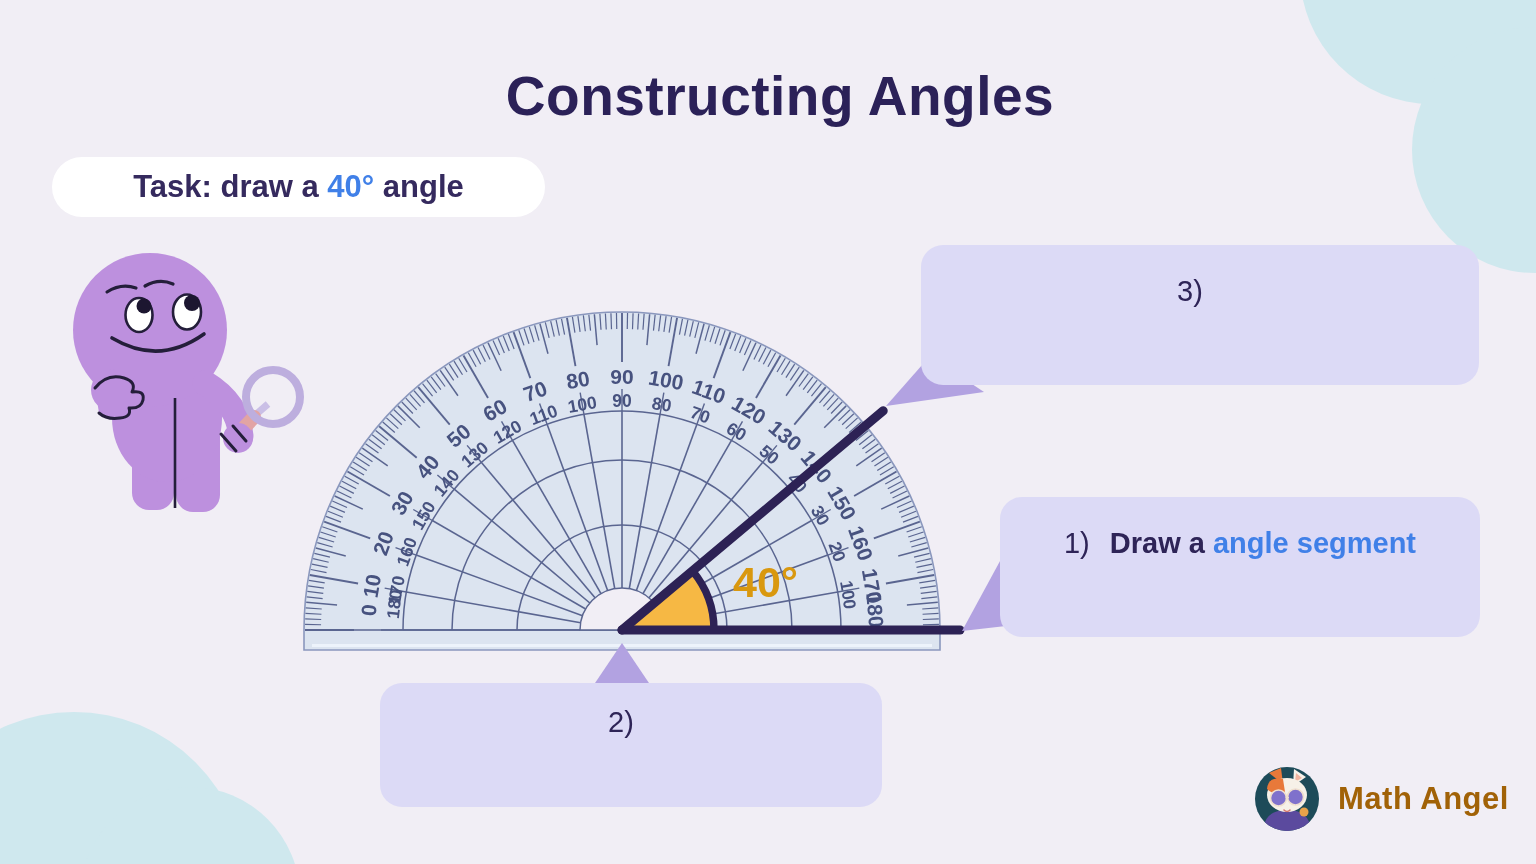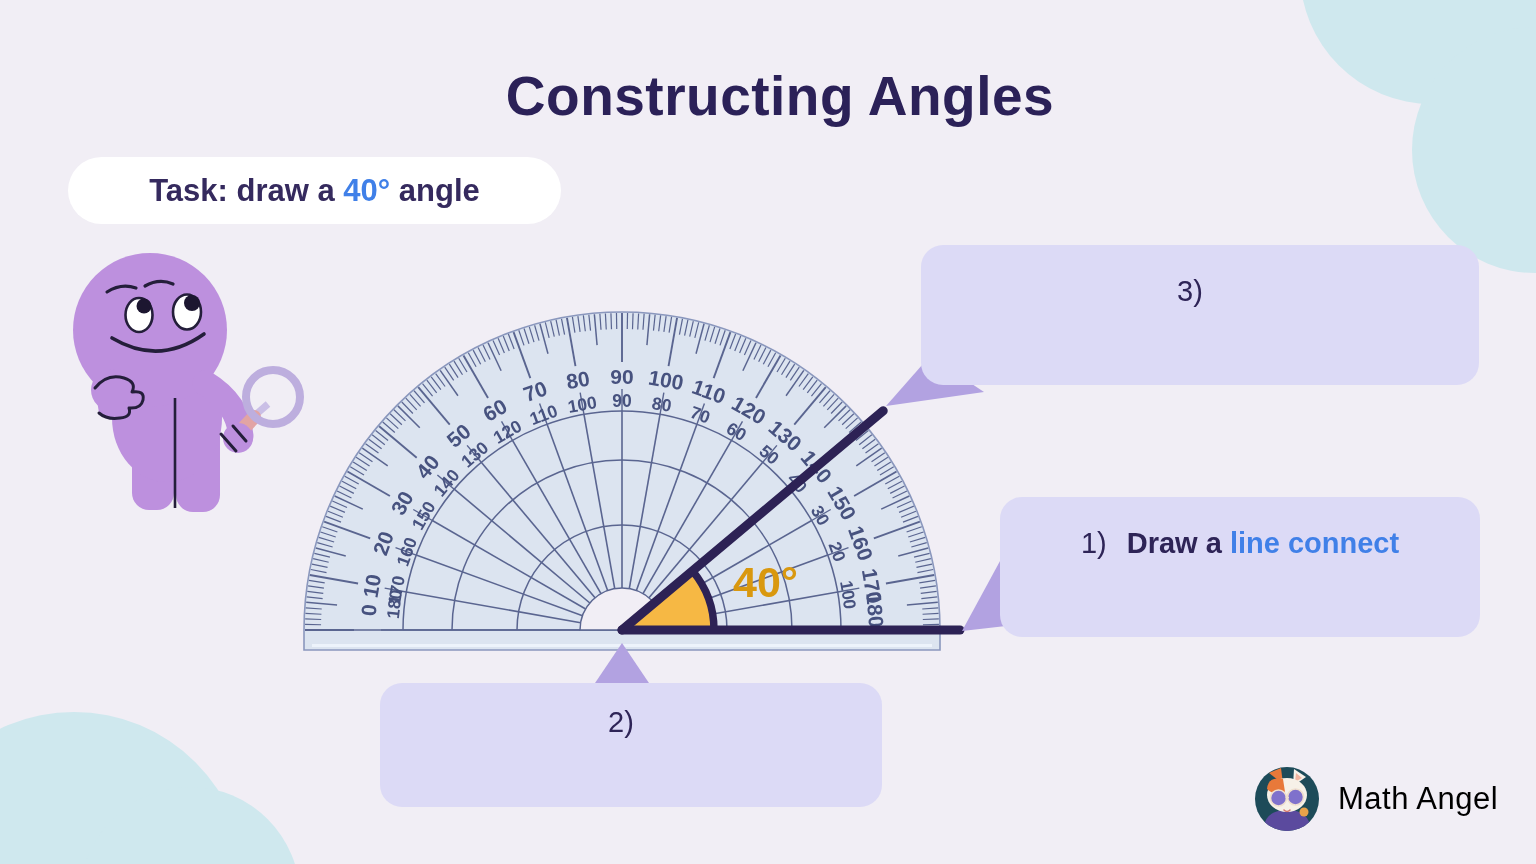--- a/index.html
+++ b/index.html
@@ -10,38 +10,38 @@
   html,body{margin:0;padding:0;}
   body{font-family:"Liberation Sans",sans-serif;}
   #canvas{position:relative;width:1536px;height:864px;background:var(--bg);overflow:hidden;}
   .cloud{position:absolute;border-radius:50%;background:var(--cloud);z-index:0;}
   #cloud-tr1{left:1300px;top:-160px;width:264px;height:264px;}
   #cloud-tr2{left:1412px;top:27px;width:246px;height:246px;}
   #cloud-bl1{left:-98px;top:712px;width:344px;height:344px;}
   #cloud-bl2{left:80px;top:787px;width:220px;height:220px;}
   #page-title{position:absolute;left:0;top:52px;width:100%;margin:12px;text-align:center;
     font-size:55px;font-weight:800;color:var(--title);letter-spacing:.5px;z-index:2;}
-  #task-pill{position:absolute;left:68px;top:157px;width:493px;height:67px;background:#fff;
+  #task-pill{position:absolute;left:52px;top:157px;width:493px;height:60px;background:#fff;
     border-radius:40px;display:flex;align-items:center;justify-content:center;z-index:2;
     font-size:31px;font-weight:700;color:#352a5e;}
   #task-pill .hl{font-weight:800;}
   #scene{position:absolute;left:0;top:0;z-index:1;pointer-events:none;}
   #character{position:absolute;left:45px;top:240px;z-index:1;}
   .bubble{position:absolute;background:var(--bubble);border-radius:22px;display:flex;
     align-items:flex-start;justify-content:center;gap:20px;box-sizing:border-box;z-index:2;
     font-size:29px;line-height:1.5;font-weight:600;color:var(--navy);}
   .bubble .num{font-weight:400;}
   .hl{color:var(--blue);font-weight:700;}
   #bubble-step1{left:1000px;top:497px;width:480px;height:140px;padding:25px 30px;}
   #bubble-step2{left:380px;top:683px;width:502px;height:124px;padding:18px 30px;}
   #bubble-step3{left:921px;top:245px;width:558px;height:140px;padding:25px 30px;}
   #angle-label{position:absolute;left:733px;top:558px;font-size:43px;font-weight:800;
     color:var(--gold);z-index:2;}
   #logo{position:absolute;left:1254px;top:766px;display:flex;align-items:center;gap:18px;z-index:2;}
-  #logo-text{font-size:31px;font-weight:400;color:#000000;letter-spacing:.5px;}
+  #logo-text{font-size:31px;font-weight:700;color:#a16207;letter-spacing:.5px;}
 </style>
 </head>
 <body>
 
 <div id="canvas">
 
   <div class="cloud" id="cloud-tr1"></div>
   <div class="cloud" id="cloud-tr2"></div>
   <div class="cloud" id="cloud-bl1"></div>
   <div class="cloud" id="cloud-bl2"></div>
@@ -354,21 +354,21 @@
       <polygon points="622,643 591,689 653,689" fill="#b2a2e1"></polygon>
       <polygon points="930,356 984,392 886,406" fill="#b2a2e1"></polygon>
       <polygon points="1006,550 1006,626 962,631" fill="#b2a2e1"></polygon>
     </svg>
 
   <div id="angle-label">40°</div>
 
   <div class="bubble" id="bubble-step1">
     <span class="num">1)</span>
     <div class="lines">
-        <div><span>Draw a </span><span class="hl">line connect</span></div>
+        <div><span>Draw a </span><span class="hl">angle segment</span></div>
       </div>
   </div>
   <div class="bubble" id="bubble-step2">
     <span class="num">2)</span>
     <div class="lines">
       </div>
   </div>
   <div class="bubble" id="bubble-step3">
     <span class="num">3)</span>
     <div class="lines">

